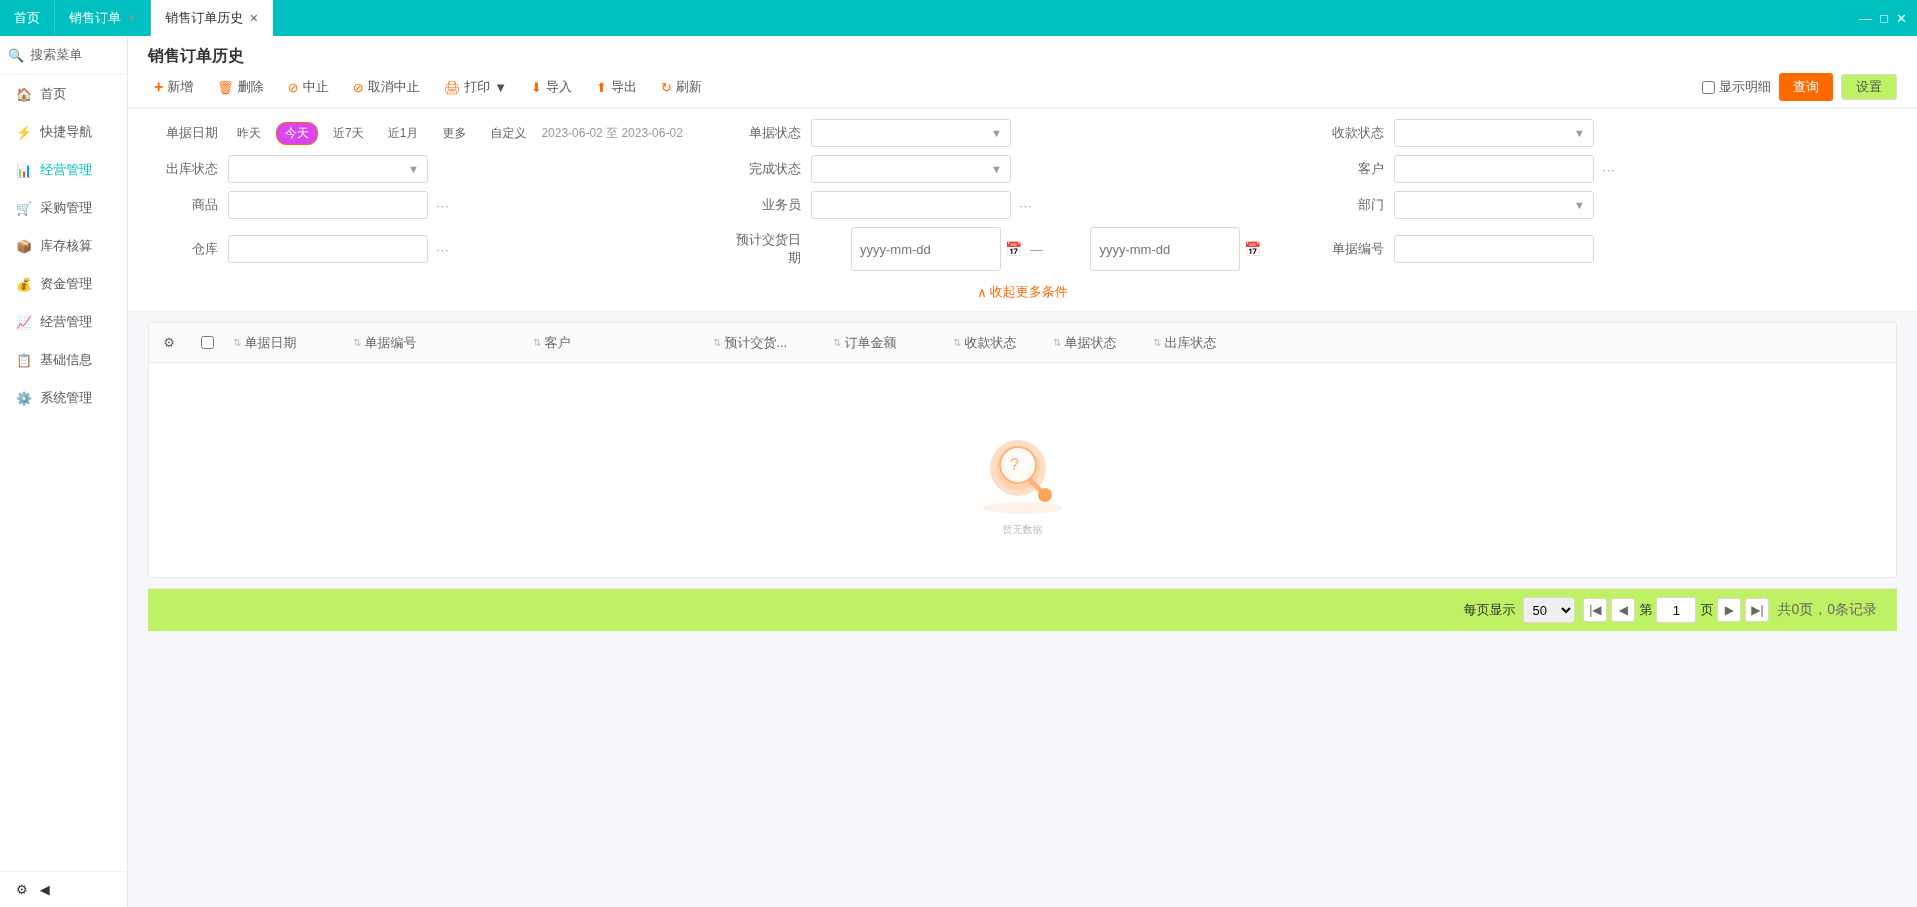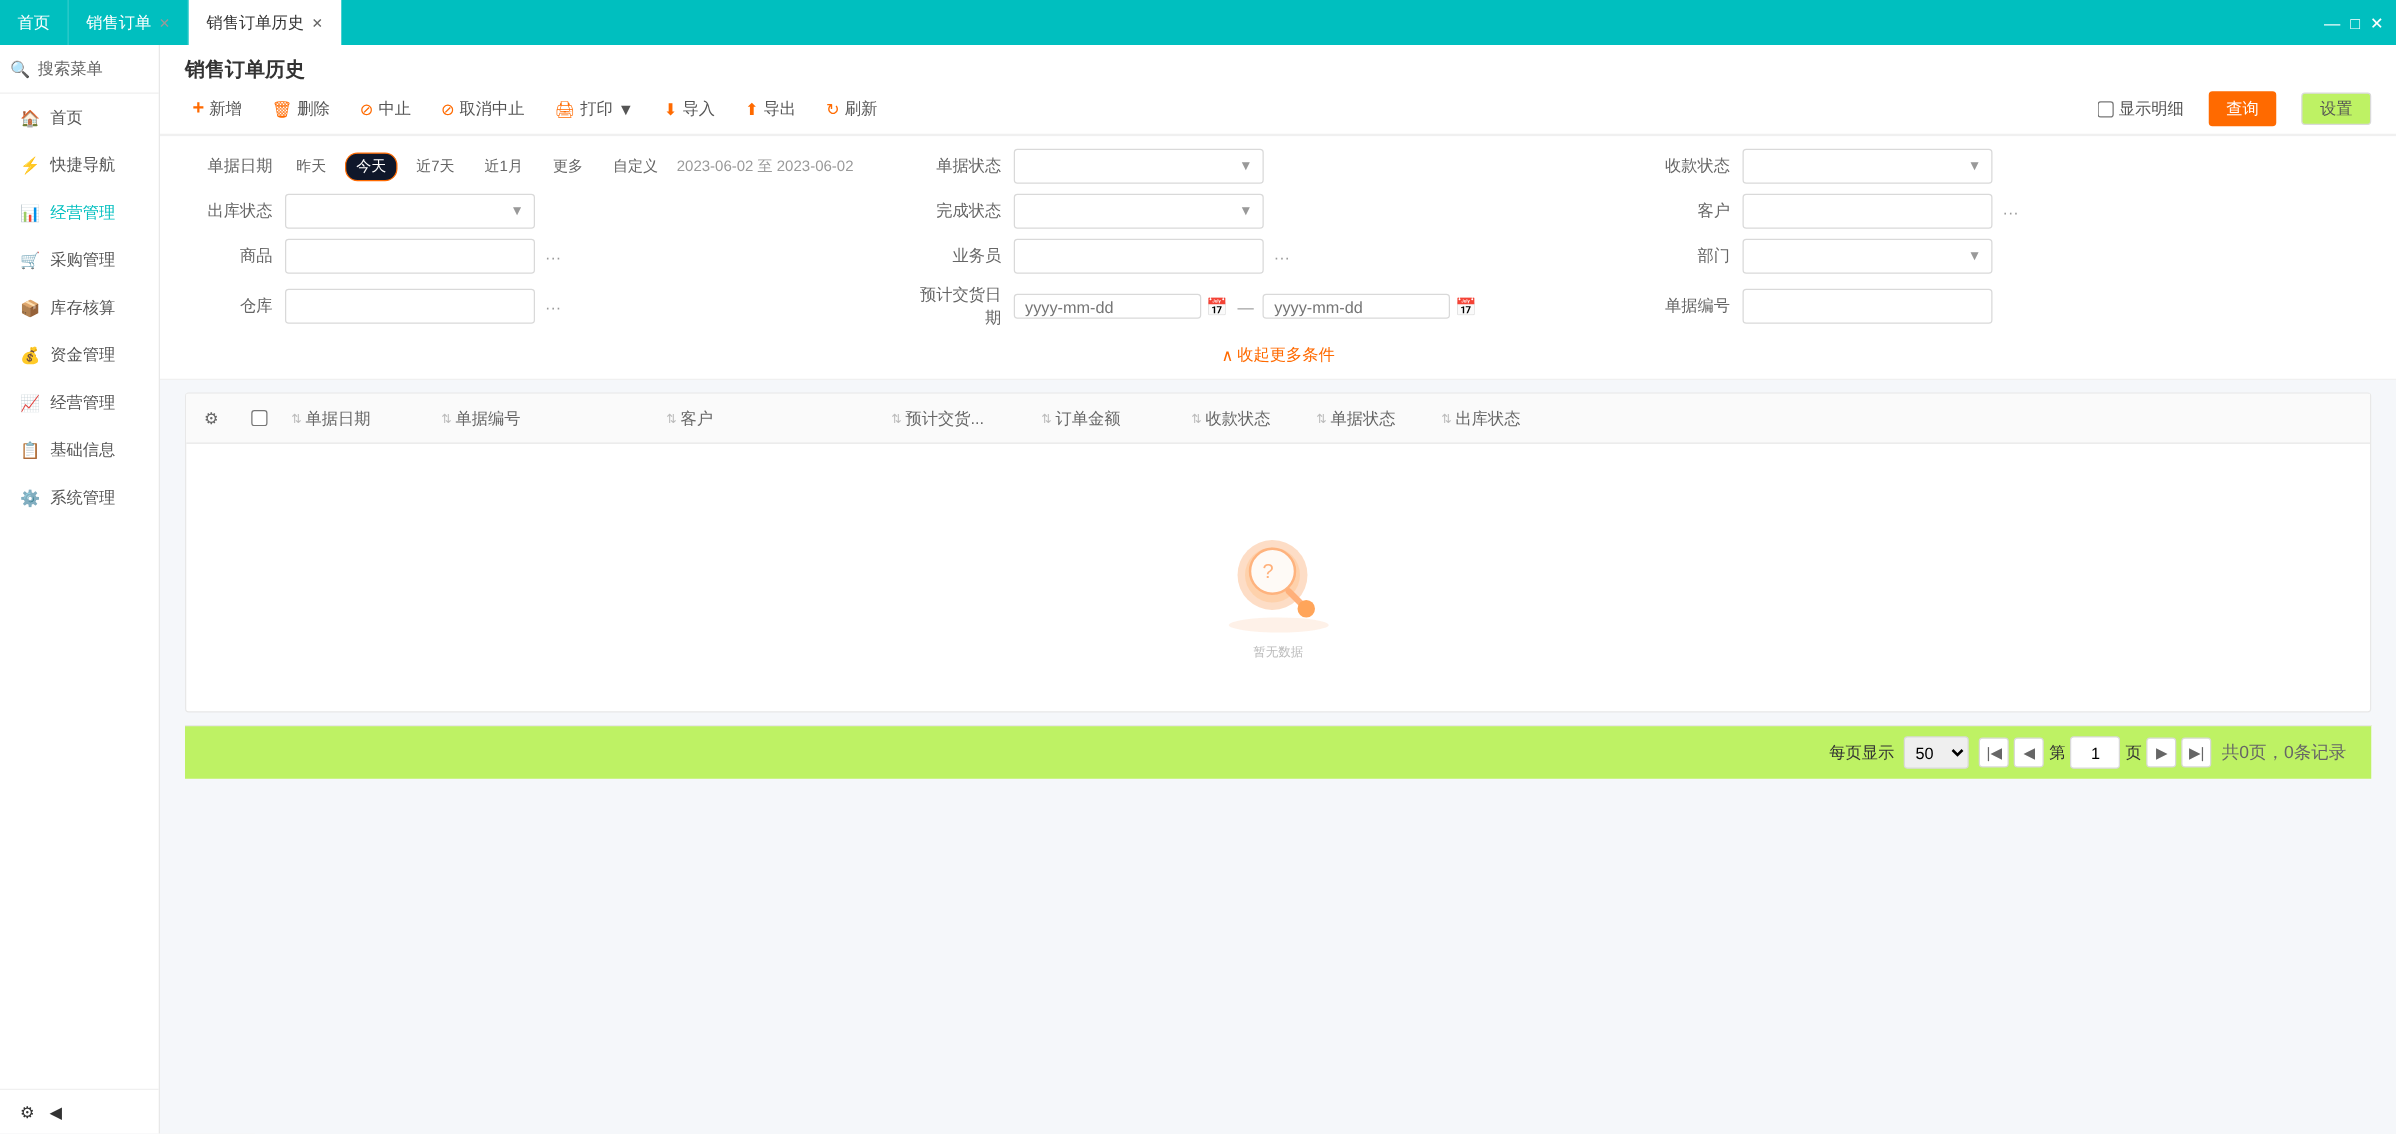--- a/index.html
+++ b/index.html
@@ -34,25 +34,25 @@
     .btn-primary { background: #ff6a00; color: #fff; border: none; padding: 5px 14px; border-radius: 3px; cursor: pointer; font-size: 13px; }
     .btn-setting { background: #bef264; color: #555; border: 1px solid #d9d9d9; padding: 3px 14px; border-radius: 3px; cursor: pointer; font-size: 13px; }
     .checkbox-label { display: flex; align-items: center; gap: 4px; font-size: 13px; color: #555; cursor: pointer; }
 
     
     .filter-area { background: #fff; padding: 10px 20px; border-bottom: 1px solid #f0f0f0; }
     .filter-row { display: flex; align-items: center; margin-bottom: 8px; gap: 0; }
     .filter-label { width: 80px; color: #666; font-size: 13px; text-align: right; padding-right: 10px; flex-shrink: 0; }
     .filter-control { display: flex; align-items: center; gap: 6px; flex: 1; }
     .date-btn { padding: 2px 8px; border-radius: 10px; font-size: 12px; cursor: pointer; border: 1px solid transparent; color: #666; }
-    .date-btn.active { background: #0f172a; color: #fff; border-color: #ff6a00; }
+    .date-btn.active { background: #d946ef; color: #fff; border-color: #ff6a00; }
     .date-range { color: #999; font-size: 12px; }
     .filter-select { height: 28px; border: 1px solid #d9d9d9; border-radius: 3px; padding: 0 8px; font-size: 13px; color: #333; background: #fff; min-width: 180px; display: flex; align-items: center; justify-content: space-between; cursor: pointer; }
     .filter-select-wide { min-width: 200px; }
-    .filter-input { height: 20px; border: 1px solid #d9d9d9; border-radius: 3px; padding: 0 8px; font-size: 13px; color: #999; background: #fff; min-width: 150px; }
+    .filter-input { height: 44px; border: 1px solid #d9d9d9; border-radius: 3px; padding: 0 8px; font-size: 13px; color: #999; background: #fff; min-width: 150px; margin-left: 40px; }
     .ellipsis-btn { color: #999; cursor: pointer; padding: 0 4px; }
     .chevron { font-size: 11px; color: #999; }
     .filter-divider { width: 20px; color: #999; text-align: center; }
     .calendar-icon { color: #ff6a00; cursor: pointer; font-size: 14px; }
     .collapse-row { display: flex; justify-content: center; align-items: center; padding: 4px 0 0; }
     .collapse-btn { color: #ff6a00; font-size: 13px; cursor: pointer; display: flex; align-items: center; gap: 3px; }
 
     
     .table-container { background: #fff; margin: 10px 20px; border: 1px solid #e8e8e8; border-radius: 3px; }
     .table-header { display: flex; align-items: center; height: 40px; background: #fafafa; border-bottom: 1px solid #e8e8e8; }
@@ -190,21 +190,21 @@
           <span>导入</span>
         </div>
         <div class="toolbar-btn">
           <span style="color:#ff6a00;">⬆</span>
           <span>导出</span>
         </div>
         <div class="toolbar-btn">
           <span style="color:#ff6a00;">↻</span>
           <span>刷新</span>
         </div>
-        <div style="margin-left:auto; display:flex; align-items:center; gap:20px;">
+        <div style="margin-left:auto; display:flex; align-items:center; gap:8px;">
           <label class="checkbox-label">
             <input type="checkbox" style="">
             <span>显示明细</span>
           </label>
           <button class="btn-primary">查询</button>
           <button class="btn-setting">设置</button>
         </div>
       </div>
     </div>
 

